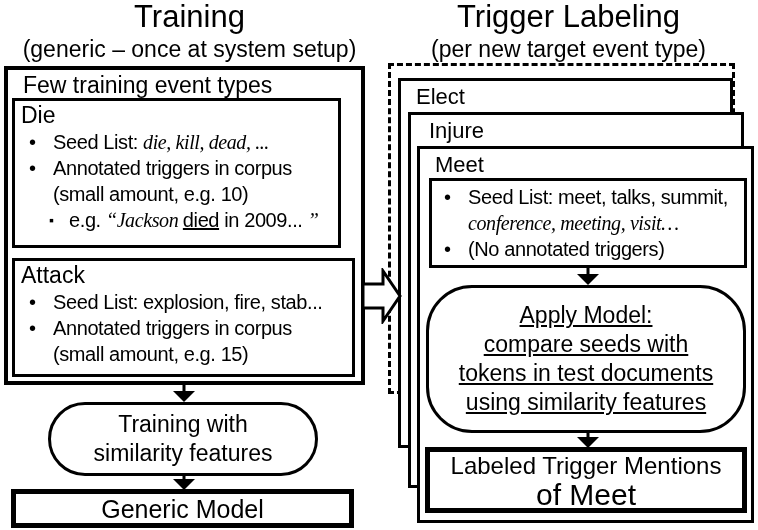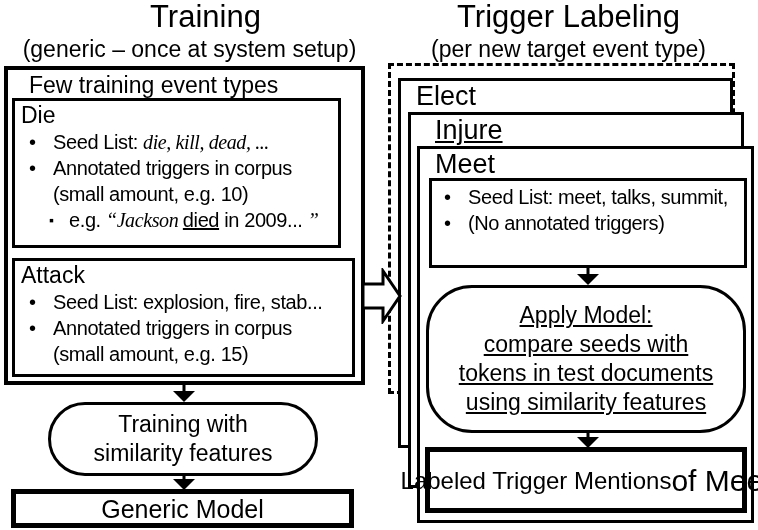--- a/index.html
+++ b/index.html
@@ -10,50 +10,50 @@
   }
   .box { position:absolute; box-sizing:border-box; border:3px solid #000; background:#ffffff; }
   .box.outer  { border-width:4px; background:transparent; }
   .box.thick  { border-width:5px; }
   .dashed { position:absolute; box-sizing:border-box; border:3px dashed #000; background:transparent; }
   .rounded {
     display:flex; flex-direction:column; align-items:center; justify-content:center;
     text-align:center; border-radius:40px;
   }
   .centered {
-    display:flex; flex-direction:row; align-items:center; justify-content:center;
+    display:flex; flex-direction:column; align-items:center; justify-content:center;
     text-align:center;
   }
   .title    { position:absolute; text-align:center; font-size:31px; line-height:34px; white-space:nowrap; }
   .subtitle { position:absolute; text-align:center; font-size:23px; line-height:28px; white-space:nowrap; }
   .boxTitle { font-size:23px; line-height:27px; white-space:nowrap; }
-  .cardLabel{ font-size:27px; line-height:27px; padding:2px 0 0 15px; white-space:nowrap; }
+  .cardLabel{ font-size:22px; line-height:27px; padding:2px 0 0 15px; white-space:nowrap; }
   .procLine { font-size:23px; line-height:29px; white-space:nowrap; }
   .outLine  { font-size:25px; line-height:30px; white-space:nowrap; }
   .row  { display:flex; font-size:20px; line-height:26px; white-space:nowrap; letter-spacing:-0.4px; }
   .row.sub { margin-left:26px; }
   .bul  { flex:none; width:24px; padding-left:8px; }
   .bul.sq { width:20px; padding-left:2px; font-size:14px; }
   .txt  { flex:1 1 auto; min-width:0; }
   .line { display:block; }
   .itl  { font-style:italic; font-family:"Liberation Serif", serif; }
   .und  { text-decoration:underline; }
   .arrow { position:absolute; line-height:0; }
   svg { display:block; }
 </style>
 </head>
 <body>
 
 <div id="canvas">
 
-  <div class="title" style="left:16px; top:1; width:379px;">Training</div>
+  <div class="title" style="left:0; top:1; width:379px;">Training</div>
   <div class="subtitle" style="left:0; top:35px; width:379px;">(generic – once at system setup)</div>
 
   <div class="box outer" style="left:4px; top:66px; width:361px; height:319px;">
-    <div class="boxTitle" style="padding:2px 0 0 21px;">Few training event types</div>
+    <div class="boxTitle" style="padding:2px 0 0 15px;">Few training event types</div>
   </div>
 
   <div class="box" style="left:12px; top:98px; width:329px; height:150px; padding:1px 2px 0 6px;">
     <div class="boxTitle">Die</div>
     <div class="row">
       <span class="bul">•</span>
       <span class="txt"><span>Seed List: </span><span class="itl">die, kill, dead, ...</span></span>
     </div>
     <div class="row">
       <span class="bul">•</span>
@@ -108,31 +108,32 @@
 
   <div class="title" style="left:379px; top:1; width:379px;">Trigger Labeling</div>
   <div class="subtitle" style="left:379px; top:35px; width:379px;">(per new target event type)</div>
 
   <div class="dashed" style="left:388px; top:63px; width:347px; height:331px;"></div>
 
   <div class="box" style="left:398px; top:78px; width:335px; height:370px;">
     <div class="cardLabel">Elect</div>
   </div>
   <div class="box" style="left:408px; top:112px; width:336px; height:376px;">
-    <div class="cardLabel" style="padding-left:24px;text-decoration:underline;">Injure</div>
+    <div class="cardLabel" style="padding-left:18px;">Injure</div>
   </div>
   <div class="box" style="left:417px; top:146px; width:337px; height:377px;">
     <div class="cardLabel" style="">Meet</div>
   </div>
 
   <div class="box" style="left:429px; top:178px; width:318px; height:90px; padding:3px 0 0 4px;">
     <div class="row">
       <span class="bul">•</span>
       <span class="txt">
         <span class="line"><span>Seed List: </span><span>meet, talks, summit,</span></span>
+        <span class="line itl">conference, meeting, visit…</span>
       </span>
     </div>
     <div class="row">
       <span class="bul">•</span>
       <span class="txt">(No annotated triggers)</span>
     </div>
   </div>
 
   <div class="arrow" style="left:574px; top:267px;">
     <svg width="28" height="18" viewBox="0 0 28 18">

